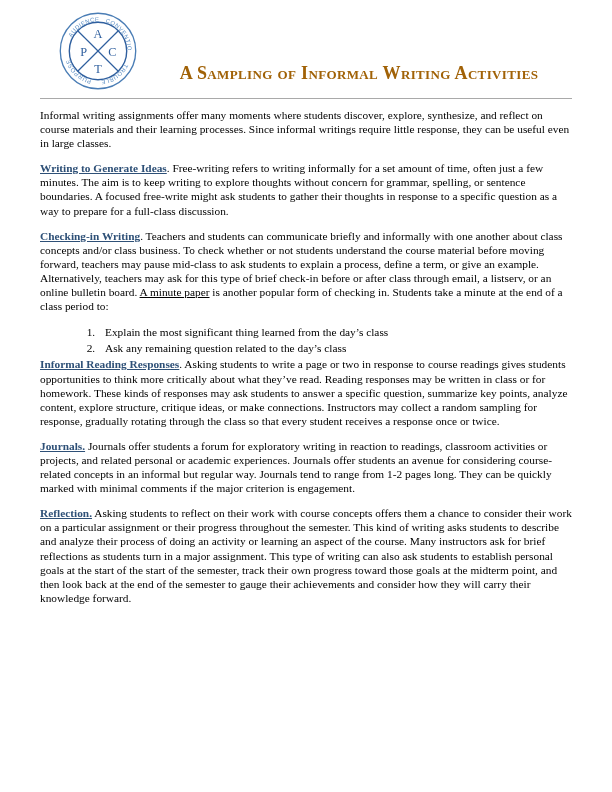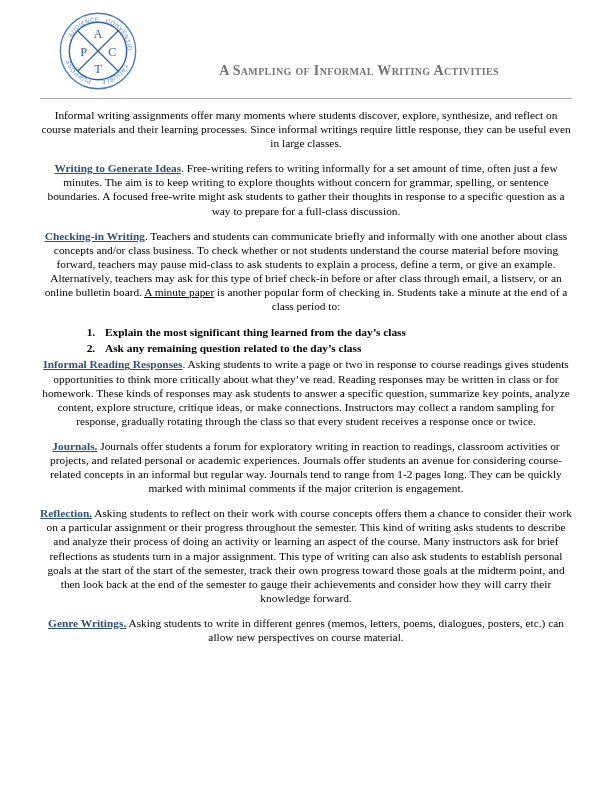--- a/index.html
+++ b/index.html
@@ -45,23 +45,23 @@
 
   .doc-title {
     position: absolute;
     left: 0;
     right: 0;
     top: 63px;
     text-align: center;
     padding-left: 106px;
     font-family: "Liberation Serif", "DejaVu Serif", serif;
     font-weight: bold;
-    font-size: 14px;
+    font-size: 18px;
     letter-spacing: 0.35px;
-    color: #737373;
+    color: #a16207;
     font-variant: small-caps;
     white-space: nowrap;
   }
 
   .rule {
     margin: 0 40px 0 40px;
     height: 0;
     border: none;
     border-top: 1.3px solid #a9a9a9;
   }
@@ -70,41 +70,40 @@
   .content {
     margin: 0 40px;
     padding-top: 9px;
     font-size: 11.35px;
     line-height: 14.1px;
     text-align: left;
   }
 
   p.para {
     margin: 0 0 11px 0;
-    text-align: center;
+    text-align: left;
   }
   p.para.tight { margin-bottom: 12px; }
 
   .heading {
     font-weight: bold;
     color: #2e5077;
     text-decoration: underline;
     text-underline-offset: 1px;
   }
 
   .uline {
     text-decoration: underline;
     text-underline-offset: 1px;
   }
 
   ol.minute-list {
     margin: 1px 0 2px 0;
     padding-left: 58px;
     list-style-type: decimal;
-    font-weight: bold;
   }
   ol.minute-list li {
     margin: 0 0 2px 0;
     padding-left: 7px;
     line-height: 14.1px;
   }
 </style>
 </head>
 <body>
 
@@ -165,16 +164,15 @@
       <li>Ask any remaining question related to the day’s class</li>
     </ol>
 
 
     <p class="para"><span class="heading">Informal Reading Responses</span><span>. Asking students to write a page or two in response to course readings gives students opportunities to think more critically about what they’ve read. Reading responses may be written in class or for homework.  These kinds of responses may ask students to answer a specific question, summarize key points, analyze content, explore structure, critique ideas, or make connections. Instructors may collect a random sampling for response, gradually rotating through the class so that every student receives a response once or twice.</span></p>
 
     <p class="para"><span class="heading">Journals.</span><span> Journals offer students a forum for exploratory writing in reaction to readings, classroom activities or projects, and related personal or academic experiences. Journals offer students an avenue for considering course-related concepts in an informal but regular way. Journals tend to range from 1-2 pages long.  They can be quickly marked with minimal comments if the major criterion is engagement.</span></p>
 
     <p class="para"><span class="heading">Reflection.</span><span> Asking students to reflect on their work with course concepts offers them a chance to consider their work on a particular assignment or their progress throughout the semester. This kind of writing asks students to describe and analyze their process of doing an activity or learning an aspect of the course. Many instructors ask for brief reflections as students turn in a major assignment. This type of writing can also ask students to establish personal goals at the start of the start of the semester, track their own progress toward those goals at the midterm point, and then look back at the end of the semester to gauge their achievements and consider how they will carry their knowledge forward.</span></p>
 
-    <p class="para"><span class="heading">Genre Writings.</span><span> Asking students to write in different genres (memos, letters, poems, dialogues, posters, etc.) can allow new perspectives on course material.</span></p>
 
   </div>
 </div>
 
 </body></html>

